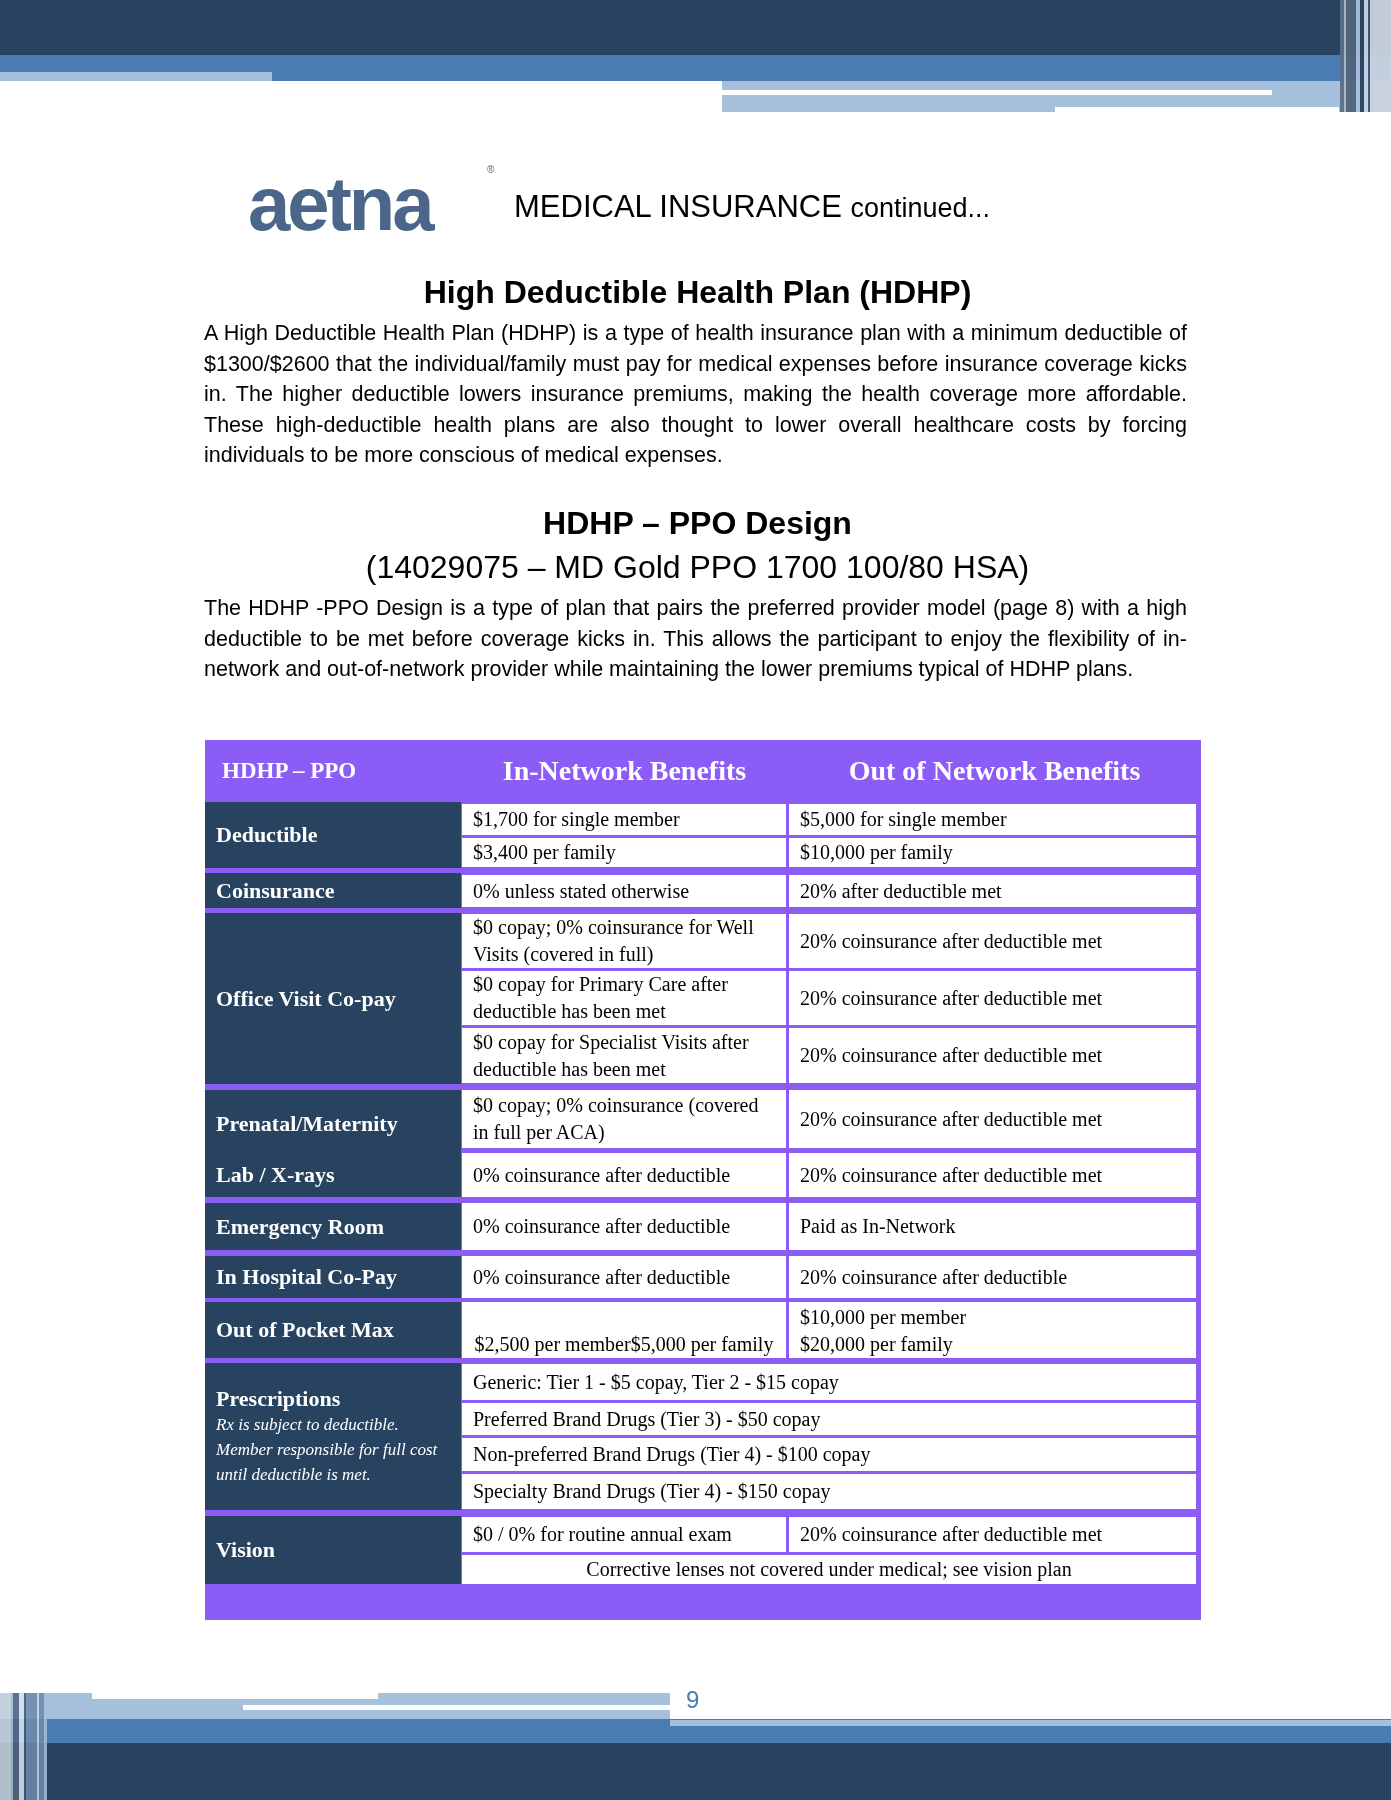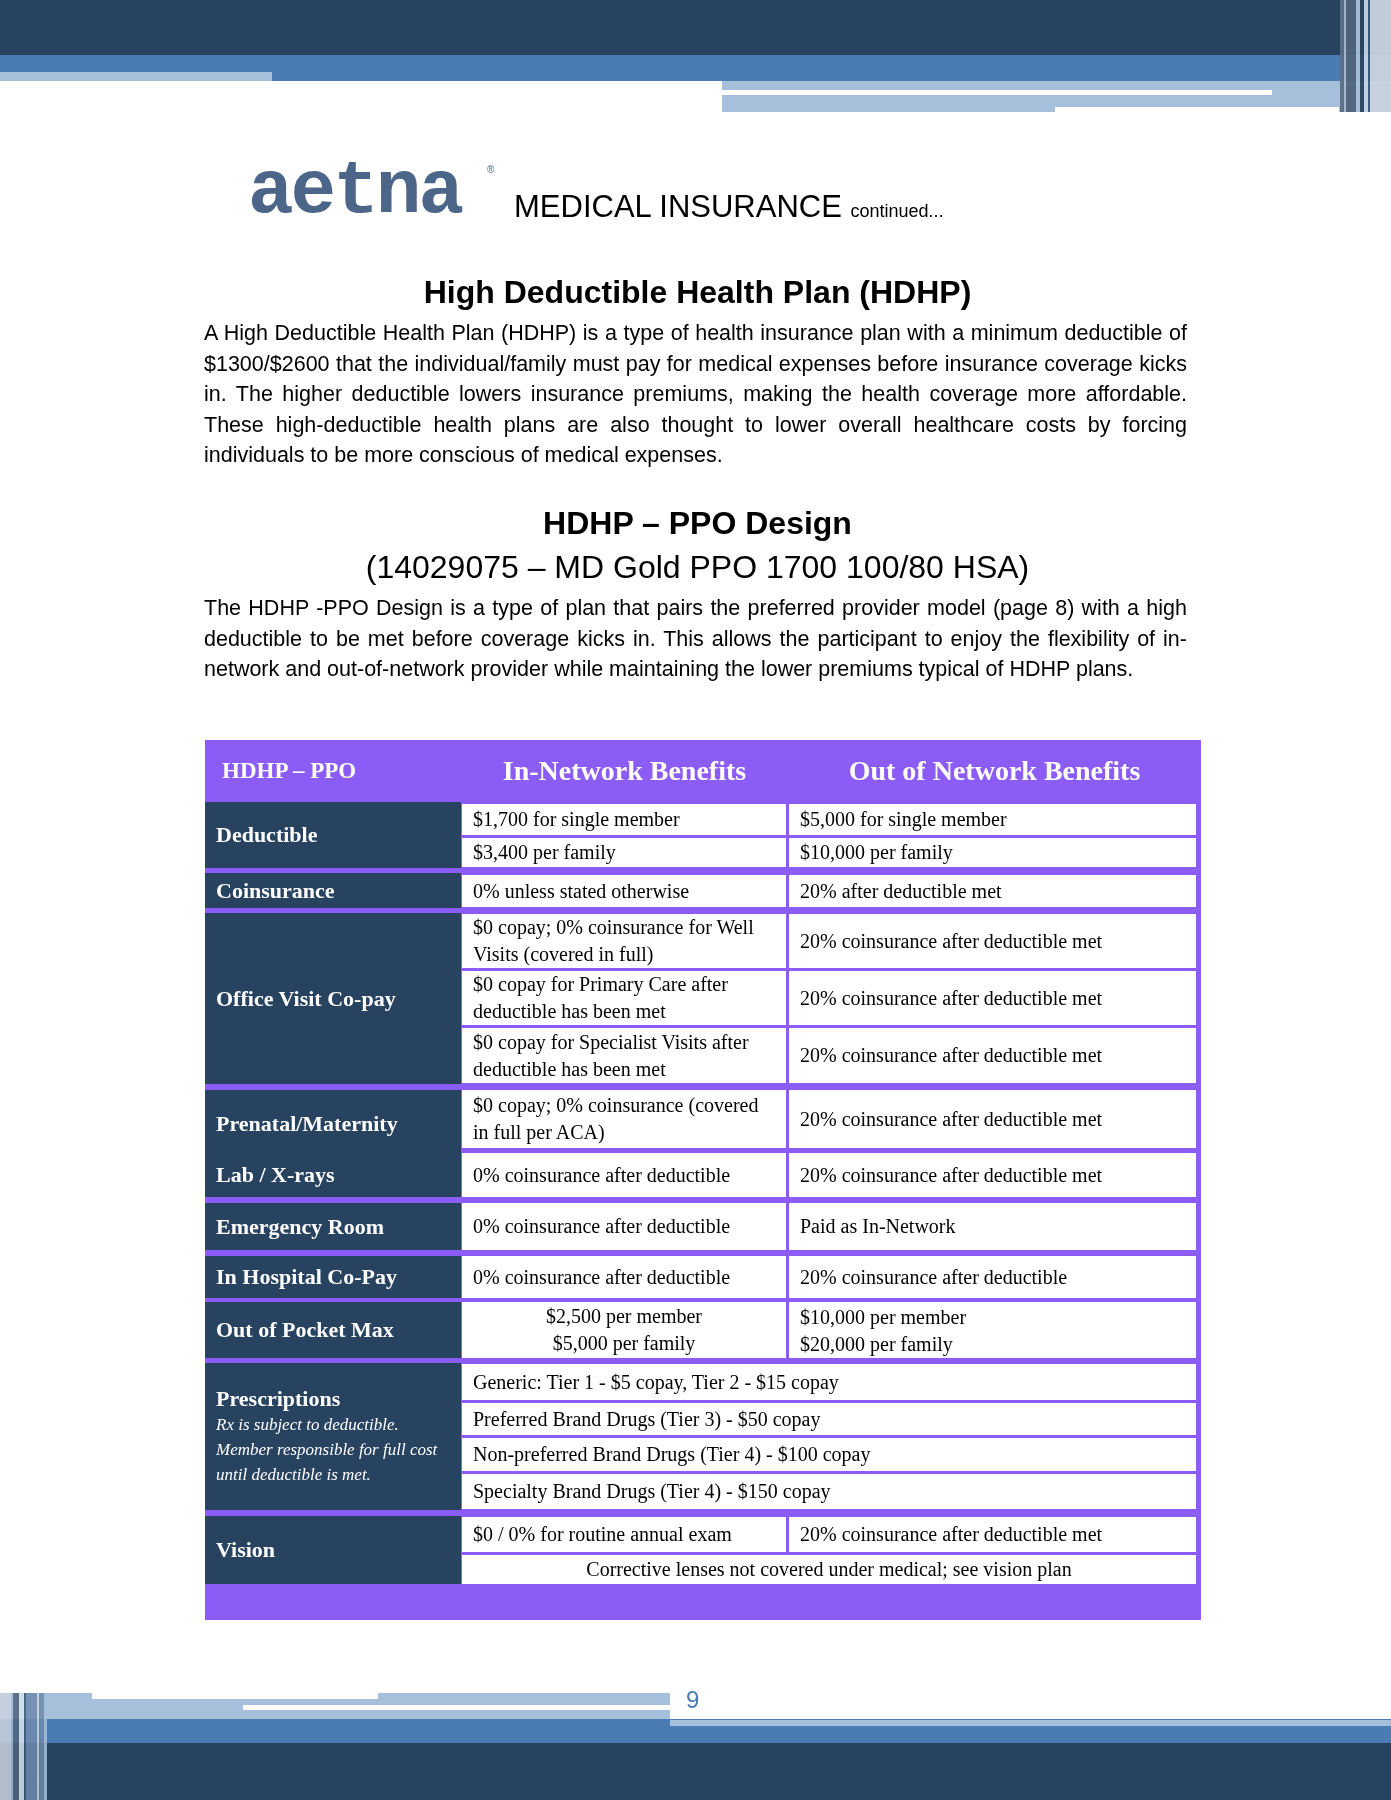--- a/index.html
+++ b/index.html
@@ -13,25 +13,25 @@
   .top-dark { left: 0; top: 0; width: 1391px; height: 55px; background: #284360; }
   .top-mid  { left: 0; top: 55px; width: 1391px; height: 26px; background: #4a7cb3; }
   .top-light-left { left: 0; top: 72px; width: 272px; height: 9px; background: #a6bfda; }
   .top-light-right { left: 722px; top: 81px; width: 669px; height: 31px; background: #a6bfda; }
   .top-white-line { left: 722px; top: 90px; width: 550px; height: 5px; background: #ffffff; }
   .top-white-box { left: 1055px; top: 107px; width: 284px; height: 5px; background: #ffffff; }
   .top-stripes { right: 0; top: 0; width: 51px; height: 112px;
     background: linear-gradient(90deg,#5a6e86 0 4px,#a9b8cc 4px 6px,#50647c 6px 16px,#a6bfda 16px 20px,#2a4460 20px 24px,#c5d3e3 24px 28px,#3a5878 28px 30px,#c9d3de 30px 51px); opacity: .95; }
 
   
-  .logo { left: 248px; top: 152px; font-family: Liberation Mono, monospace; font-weight: bold;
+  .logo { left: 248px; top: 164px; font-family: Liberation Sans, sans-serif; font-weight: bold;
     font-size: 76px; letter-spacing: -3px; color: #4c6689; line-height: 80px; }
   .logo-reg { left: 487px; top: 164px; font-size: 10px; color: #4c6689; }
   .doc-title { left: 514px; top: 187px; font-size: 31px; line-height: 40px; }
-  .doc-title .small { font-size: 18px; }
+  .doc-title .small { font-size: 27px; }
 
   .h1 { left: 205px; width: 985px; text-align: center; font-weight: bold; font-size: 32px; }
   .para { left: 204px; width: 983px; font-size: 21.5px; line-height: 30.5px; text-align: justify; }
   .h-sub { left: 205px; width: 985px; text-align: center; font-size: 32px; }
 
   
   .tbl { left: 205px; top: 740px; width: 996px; height: 880px; background: #8b5cf6; font-family: Liberation Serif, serif; }
   .th { position: absolute; top: 0; height: 62px; line-height: 62px; color: #fff; font-weight: bold; }
   .cell { position: absolute; background: #fff; font-size: 20px; line-height: 27px; box-sizing: border-box;
     padding: 0 11px; display: flex; align-items: center; color: #000; }
@@ -110,21 +110,21 @@
 
   <div class="lab" style="top:463px; height:47px;">Emergency Room</div>
   <div class="cell" style="top:463px; left:257px; width:324px; height:47px;">0% coinsurance after deductible</div>
   <div class="cell" style="top:463px; left:584px; width:407px; height:47px;">Paid as In-Network</div>
 
   <div class="lab" style="top:516px; height:42px;">In Hospital Co-Pay</div>
   <div class="cell" style="top:516px; left:257px; width:324px; height:42px;">0% coinsurance after deductible</div>
   <div class="cell" style="top:516px; left:584px; width:407px; height:42px;">20% coinsurance after deductible</div>
 
   <div class="lab" style="top:562px; height:56px;">Out of Pocket Max</div>
-  <div class="cell" style="top:562px; left:257px; width:324px; height:56px; flex-direction:column; align-items:center; justify-content:center;">
+  <div class="cell" style="top:562px; left:257px; width:324px; height:56px; align-items:flex-end; justify-content:center;">
     <span>$2,500 per member</span>
     <span>$5,000 per family</span>
   </div>
   <div class="cell" style="top:562px; left:584px; width:407px; height:56px; flex-direction:column; align-items:flex-start; justify-content:flex-end;">
     <span>$10,000 per member</span>
     <span>$20,000 per family</span>
   </div>
 
   <div class="lab col" style="top:623px; height:147px;">
     <span>Prescriptions</span>

